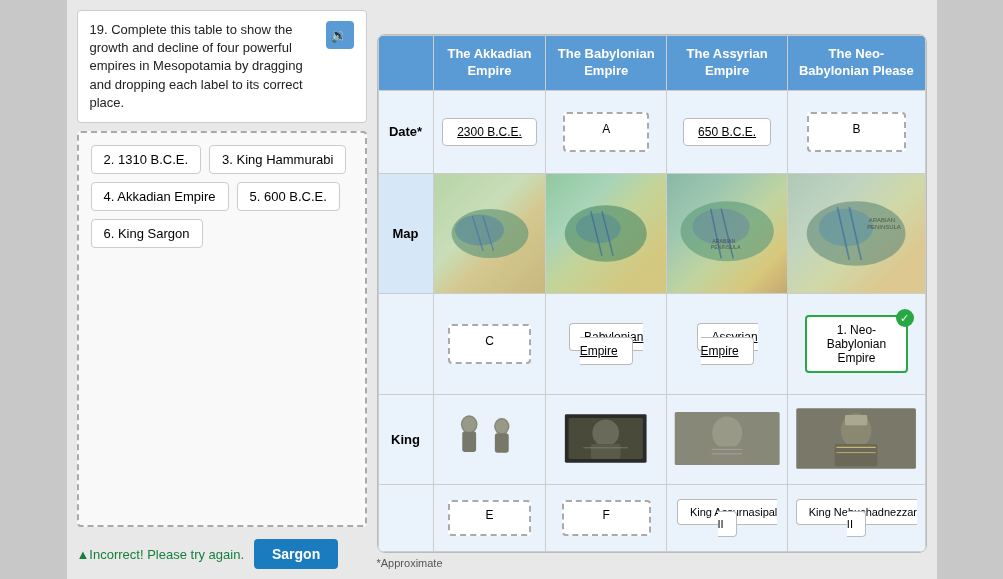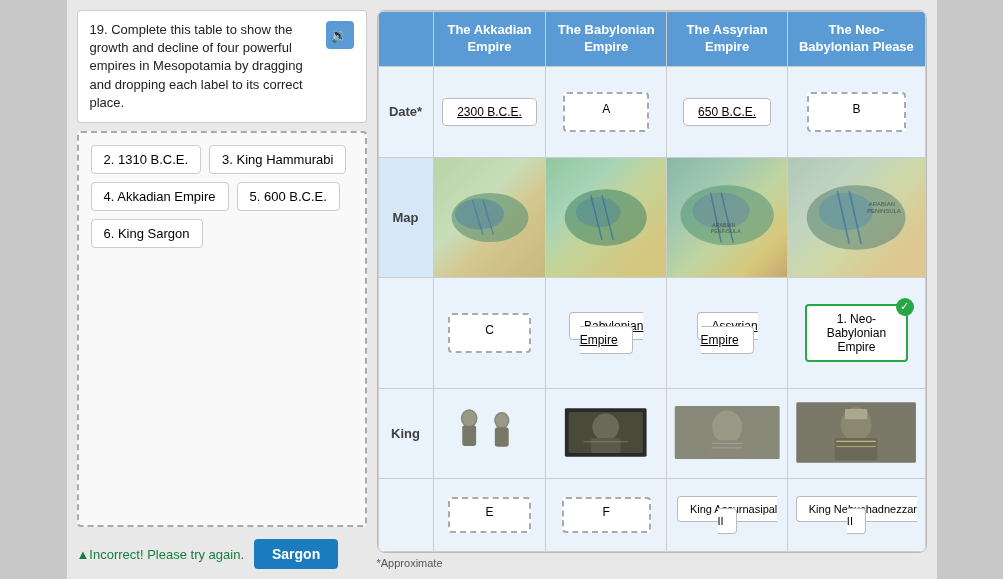--- a/index.html
+++ b/index.html
@@ -110,20 +110,21 @@
       flex: 1;
       display: flex;
       flex-direction: column;
     }
     .table-wrapper {
       background: white;
       border: 1px solid #bbb;
       border-radius: 8px;
       overflow: hidden;
       flex: 1;
+      margin-top: 24px;
     }
     table {
       width: 100%;
       border-collapse: collapse;
       height: 100%;
     }
     th, td {
       border: 1px solid #ccc;
       text-align: center;
       vertical-align: middle;
@@ -137,21 +138,21 @@
       font-weight: bold;
       padding: 10px 6px;
       line-height: 1.3;
     }
     .header-row th.col-label {
       background: #5b9bd5;
     }
     .row-label-cell {
       font-size: 13px;
       font-weight: bold;
-      color: #404040;
+      color: #000000;
       background: #eef4fb;
       width: 55px;
     }
     .date-row td {
       background: #eaf2fb;
       font-size: 13px;
       padding: 10px 6px;
     }
     .map-row td {
       background: #d6e8f7;

